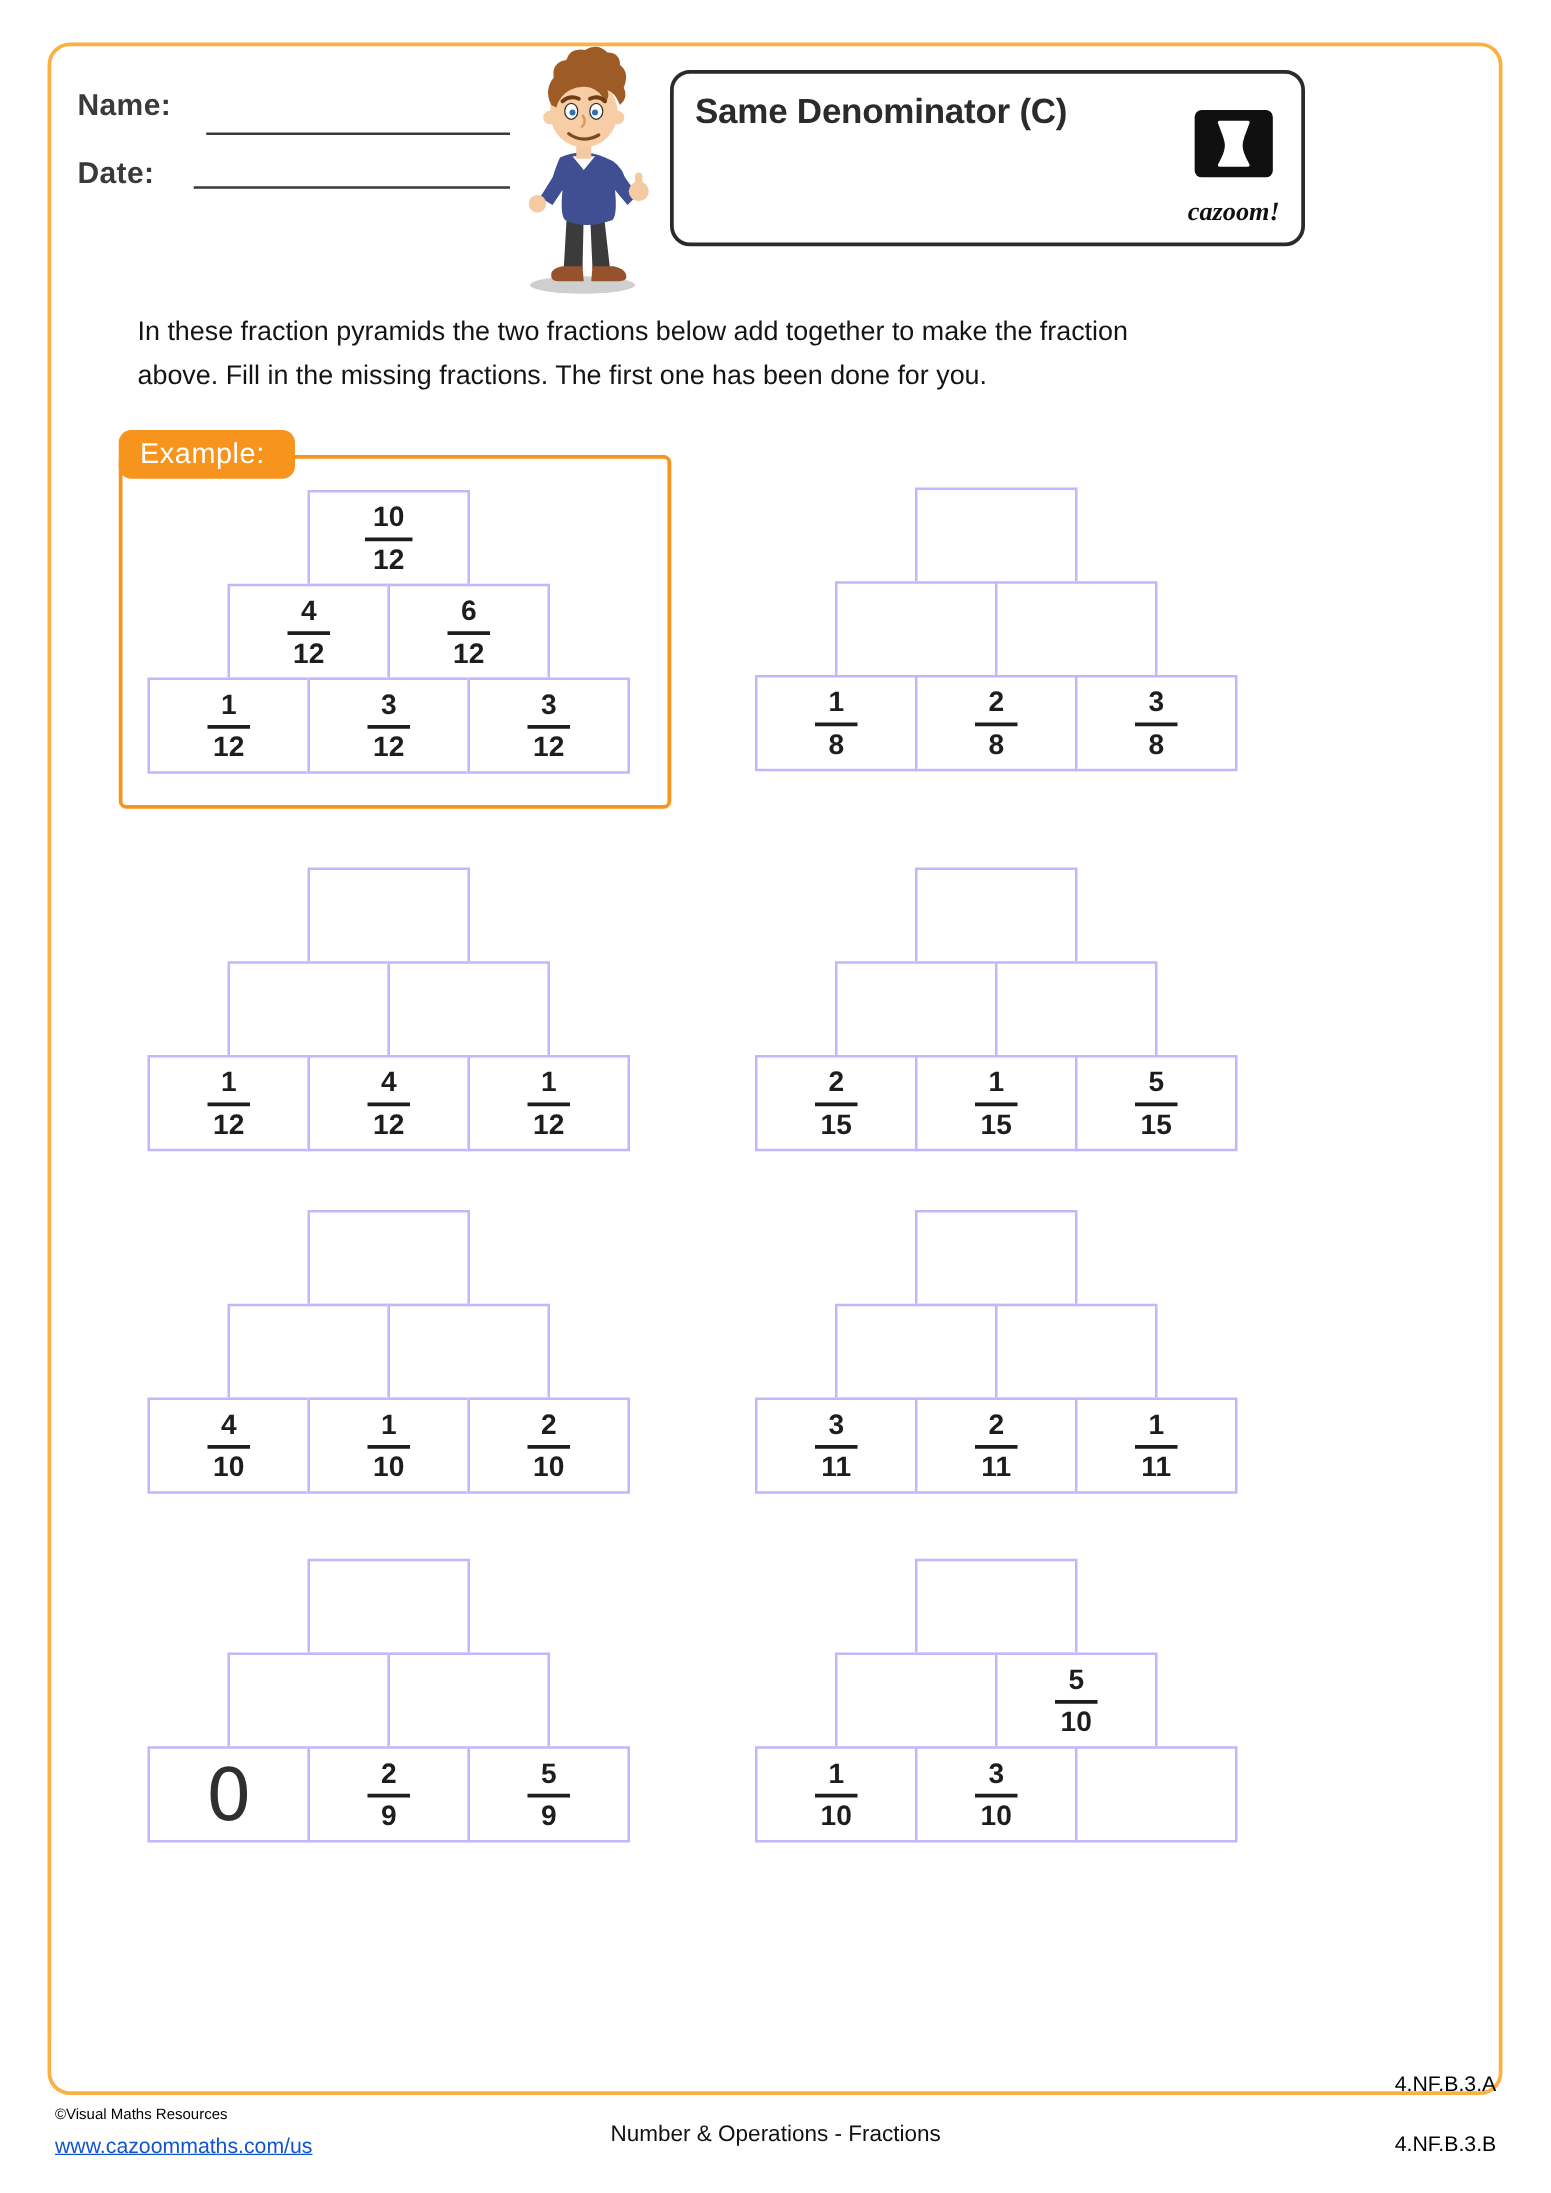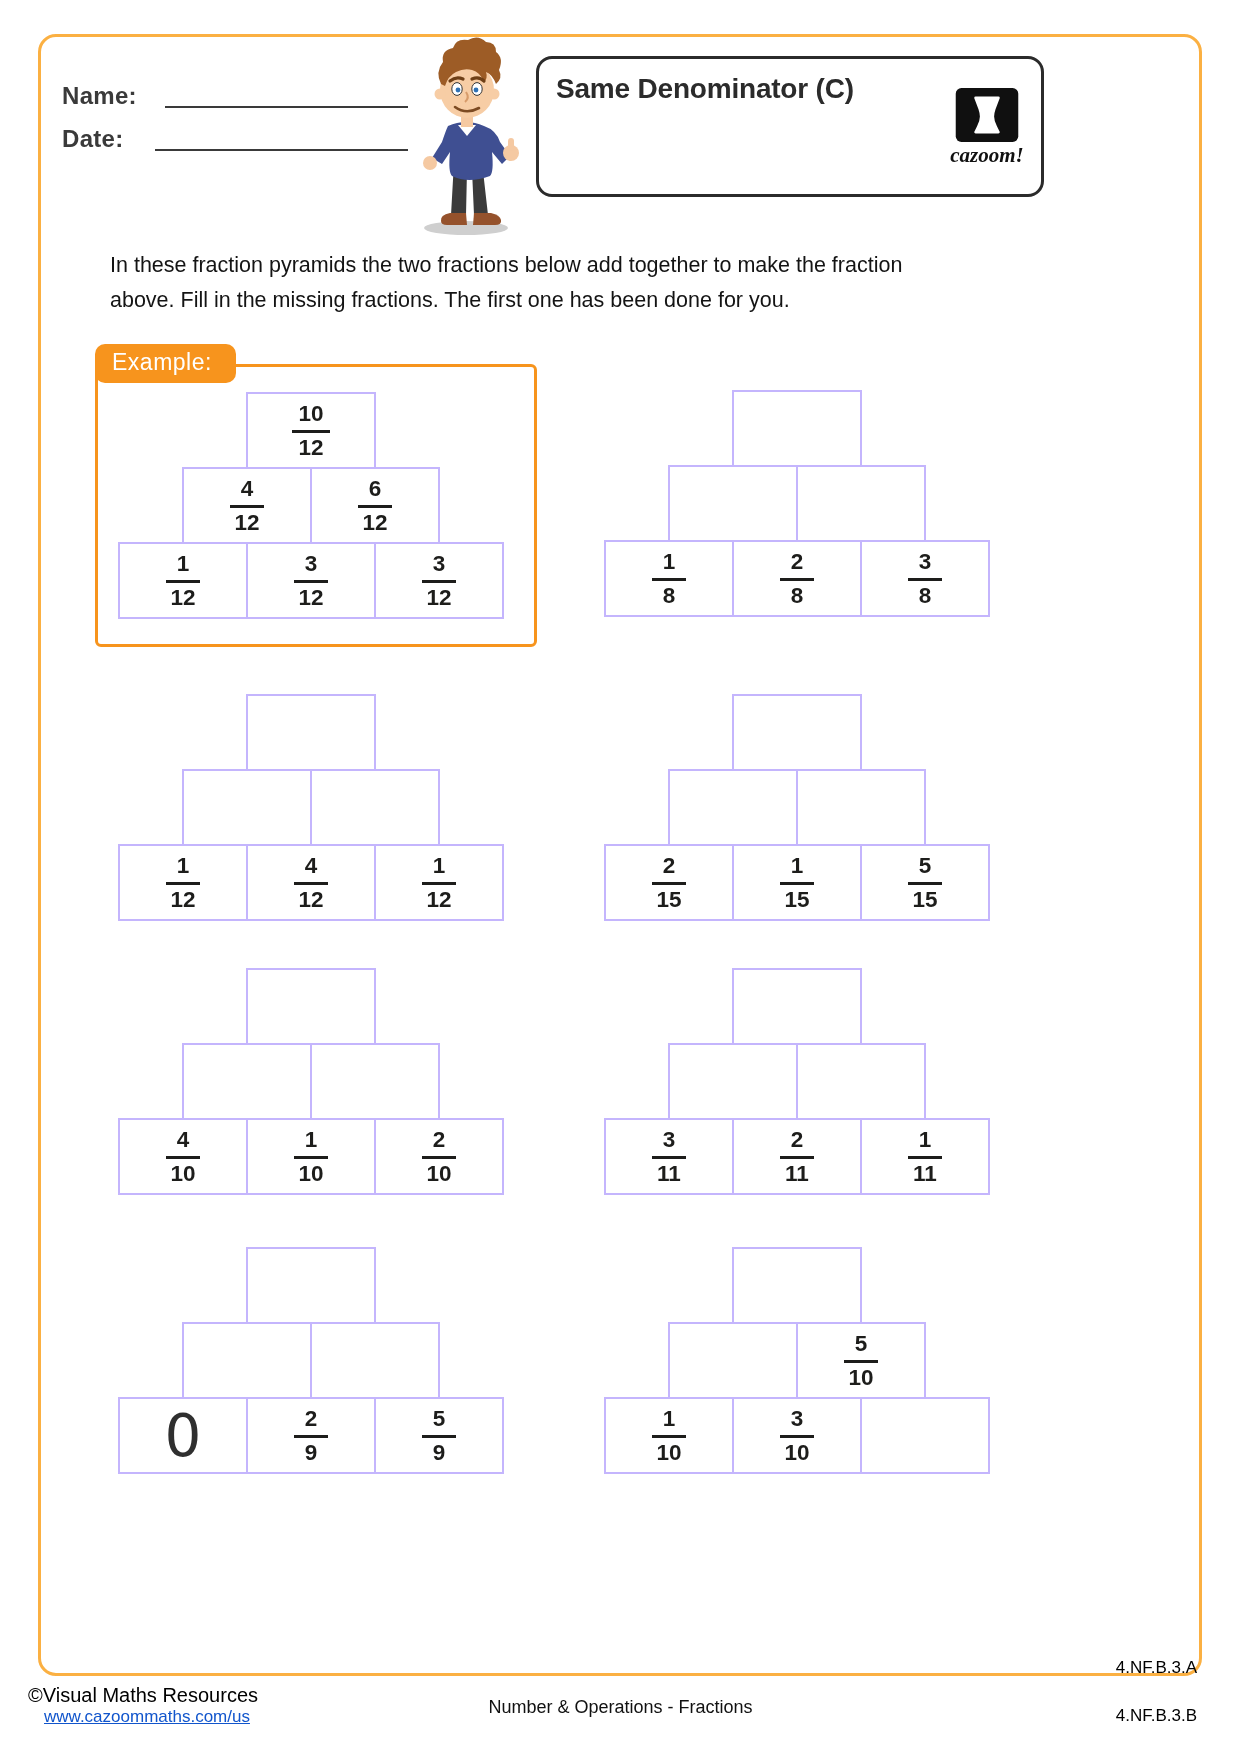--- a/index.html
+++ b/index.html
@@ -10,21 +10,21 @@
     border:3px solid var(--page_border,#FBB042);border-radius:18px}
 
   
   .field-label{position:absolute;font-weight:bold;font-size:24px;color:#3a3a3a;letter-spacing:.3px}
   .rule{position:absolute;height:24px;border-bottom:2px solid #3a3a3a}
   .boy{position:absolute;left:408px;top:32px;width:120px;height:205px}
   .title-box{position:absolute;left:536px;top:56px;width:508px;height:141px;border:3px solid #2b2b2b;
     border-radius:16px;background:#fff;display:flex;padding:13px 10px 8px 17px}
   .title-text{flex:1;font-size:28px;font-weight:bold;color:#2b2b2b;line-height:1.24;letter-spacing:-.2px}
   .logo{width:88px;display:flex;flex-direction:column;align-items:center;margin-top:16px}
-  .logo-text{font-family:"Liberation Serif",serif;font-style:italic;font-weight:bold;font-size:21px;color:#101010;margin-top:1px}
+  .logo-text{font-family:"Liberation Serif",serif;font-style:italic;font-weight:bold;font-size:21px;color:#101010;margin-top:15px}
 
   
   .instructions{position:absolute;left:110px;top:248px;width:800px;font-family:Liberation Sans, sans-serif;
     font-size:21.5px;line-height:1.62;color:#141414}
 
   
   .example-tab{position:absolute;left:95px;top:344px;z-index:3;background:var(--accent_orange,#F7941D);
     color:#fff;font-weight:normal;font-size:23px;padding:5px 24px 7px 17px;border-radius:10px;letter-spacing:.5px}
   .example-box{position:absolute;left:95px;top:364px;width:442px;height:283px;
     border:3.5px solid var(--accent_orange,#F7941D);border-radius:6px}
@@ -33,33 +33,33 @@
   .pyramid{position:absolute;width:386px;height:227px}
   .pcell{position:absolute;width:130px;height:77px;border:2px solid #c4b5fd;background:#fff;
     display:flex;align-items:center;justify-content:center}
   .frac{display:inline-flex;flex-direction:column;text-align:center;font-weight:bold;font-size:22.5px;
     color:#1d1d1b;line-height:1.05}
   .frac .num{border-bottom:3px solid #1d1d1b;padding:1px 6px 4px;min-width:34px}
   .frac .den{padding-top:3px}
   .whole-num{font-family:"DejaVu Sans",sans-serif;font-size:58px;font-weight:400;color:#2f2f2f;line-height:1}
 
   
-  .footer-left{position:absolute;left:28px;top:1684px;font-size:20px;color:#000}
+  .footer-left{position:absolute;left:44px;top:1684px;font-size:12px;color:#000}
   .footer-link{position:absolute;left:44px;top:1707px;font-size:17px;color:var(--link_blue,#1155CC);
     text-decoration:underline;cursor:pointer}
   .footer-center{position:absolute;left:0;right:0;top:1697px;text-align:center;font-size:18px;color:#111}
   .footer-std{position:absolute;right:44px;text-align:right;font-size:17px;color:#000}
 </style>
 </head>
 <body>
 
 <div class="page">
   <div class="page-border"></div>
 
-  <span class="field-label" style="left:62px;top:82px">Name:</span>
+  <span class="field-label" style="left:62px;top:71px">Name:</span>
   <div class="rule" style="left:165px;top:84px;width:243px"></div>
   <span class="field-label" style="left:62px;top:125px">Date:</span>
   <div class="rule" style="left:155px;top:127px;width:253px"></div>
 
   <div class="boy">
     <svg viewBox="0 0 120 205" width="120" height="205">
       <ellipse cx="58" cy="196" rx="42" ry="7" fill="#cfcfcf"></ellipse>
       <path d="M46 130 L43 183 L58 183 L59 138 L64 138 L66 183 L80 183 L74 130 Z" fill="#3b3b3b"></path>
       <path d="M42 181 q-10 2 -9 8 q0 4 6 4 l20 0 l-1 -12 Z" fill="#95522c"></path>
       <path d="M66 181 l-1 12 l22 0 q7 0 6 -5 q-1 -5 -10 -7 Z" fill="#95522c"></path>

